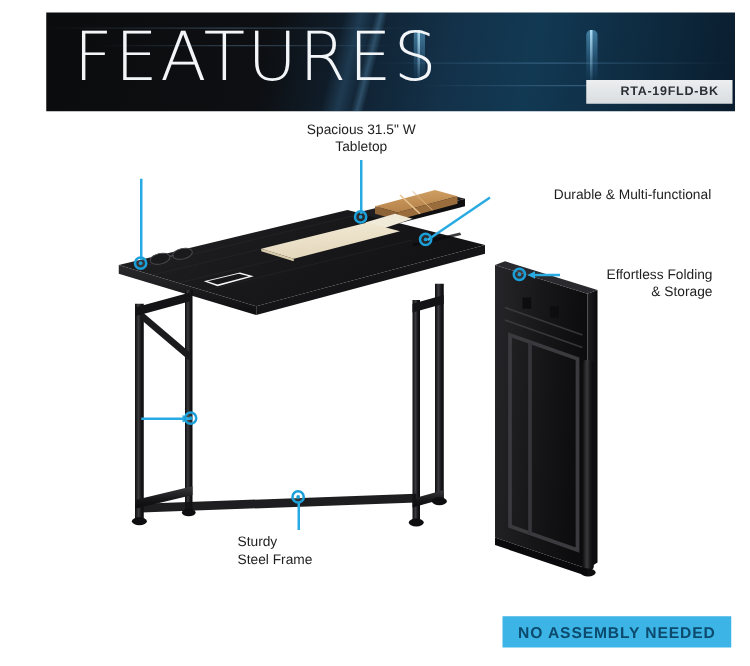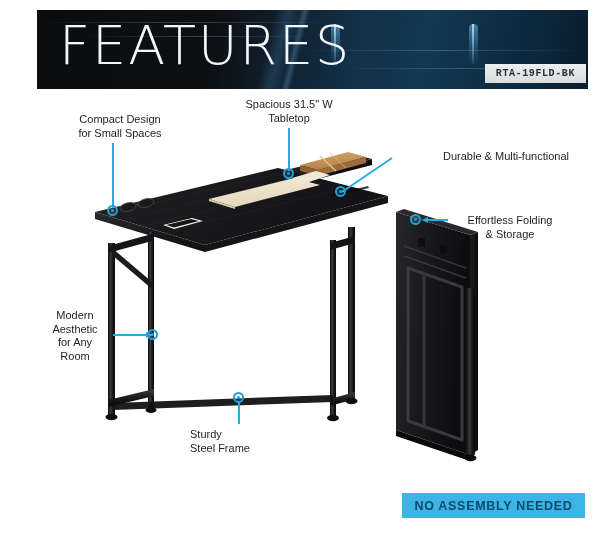--- a/index.html
+++ b/index.html
@@ -90,37 +90,37 @@
   }
   .sku-badge {
     position: absolute;
     right: 2px;
     bottom: 6px;
     background: linear-gradient(to bottom, #eceef0, #d9dde0);
     color: #2a2f33;
     font-size: 10px;
     font-weight: bold;
     letter-spacing: 0.6px;
-    padding: 4px 11px 4px 11px;
+    padding: 4px 11px 4px 27px;
     white-space: nowrap;
-    font-family: Liberation Mono, monospace;
+    font-family: Liberation Sans, sans-serif;
   }
 
   
   .callout {
     position: absolute;
     font-size: 11px;
     line-height: 13.5px;
     color: #1e1e1e;
     white-space: pre-line;
   }
   .c-compact  { left: 60px;  top: 113px; width: 120px; text-align: center; }
   .c-spacious { left: 228px; top: 98px;  width: 122px; text-align: center; }
   .c-durable  { left: 395px; top: 150px; width: 160px; text-align: left; margin-left: 48px; }
-  .c-folding  { left: 450px; top: 214px; width: 120px; text-align: center; }
+  .c-folding  { left: 450px; top: 214px; width: 120px; text-align: right; }
   .c-modern   { left: 40px;  top: 309px; width: 70px;  text-align: center; }
   .c-sturdy   { left: 190px; top: 428px; width: 100px; text-align: left; }
 
   
   .lead {
     position: absolute;
     background: #29abe2;
   }
   .marker {
     position: absolute;
@@ -338,29 +338,23 @@
   <div class="arrowhead arrow-left" style="left:422px; top:216.5px;"></div>
   <div class="marker" style="left:410px; top:214px;"></div>
 
   <div class="lead" style="left:113px; top:334px; width:39px; height:2px;"></div>
   <div class="arrowhead arrow-right" style="left:146px; top:331.5px;"></div>
   <div class="marker" style="left:147px; top:329px;"></div>
 
   <div class="lead" style="left:238px; top:402px; width:2px; height:22px;"></div>
   <div class="marker" style="left:233px; top:392px;"></div>
 
-  <div class="callout c-compact">Compact Design
-for Small Spaces</div>
   <div class="callout c-spacious">Spacious 31.5" W
 Tabletop</div>
   <div class="callout c-durable">Durable &amp; Multi-functional</div>
   <div class="callout c-folding">Effortless Folding
 &amp; Storage</div>
-  <div class="callout c-modern">Modern
-Aesthetic
-for Any
-Room</div>
   <div class="callout c-sturdy">Sturdy
 Steel Frame</div>
 
   <div class="no-assembly">NO ASSEMBLY NEEDED</div>
 
 </div>
 
 </body></html>

